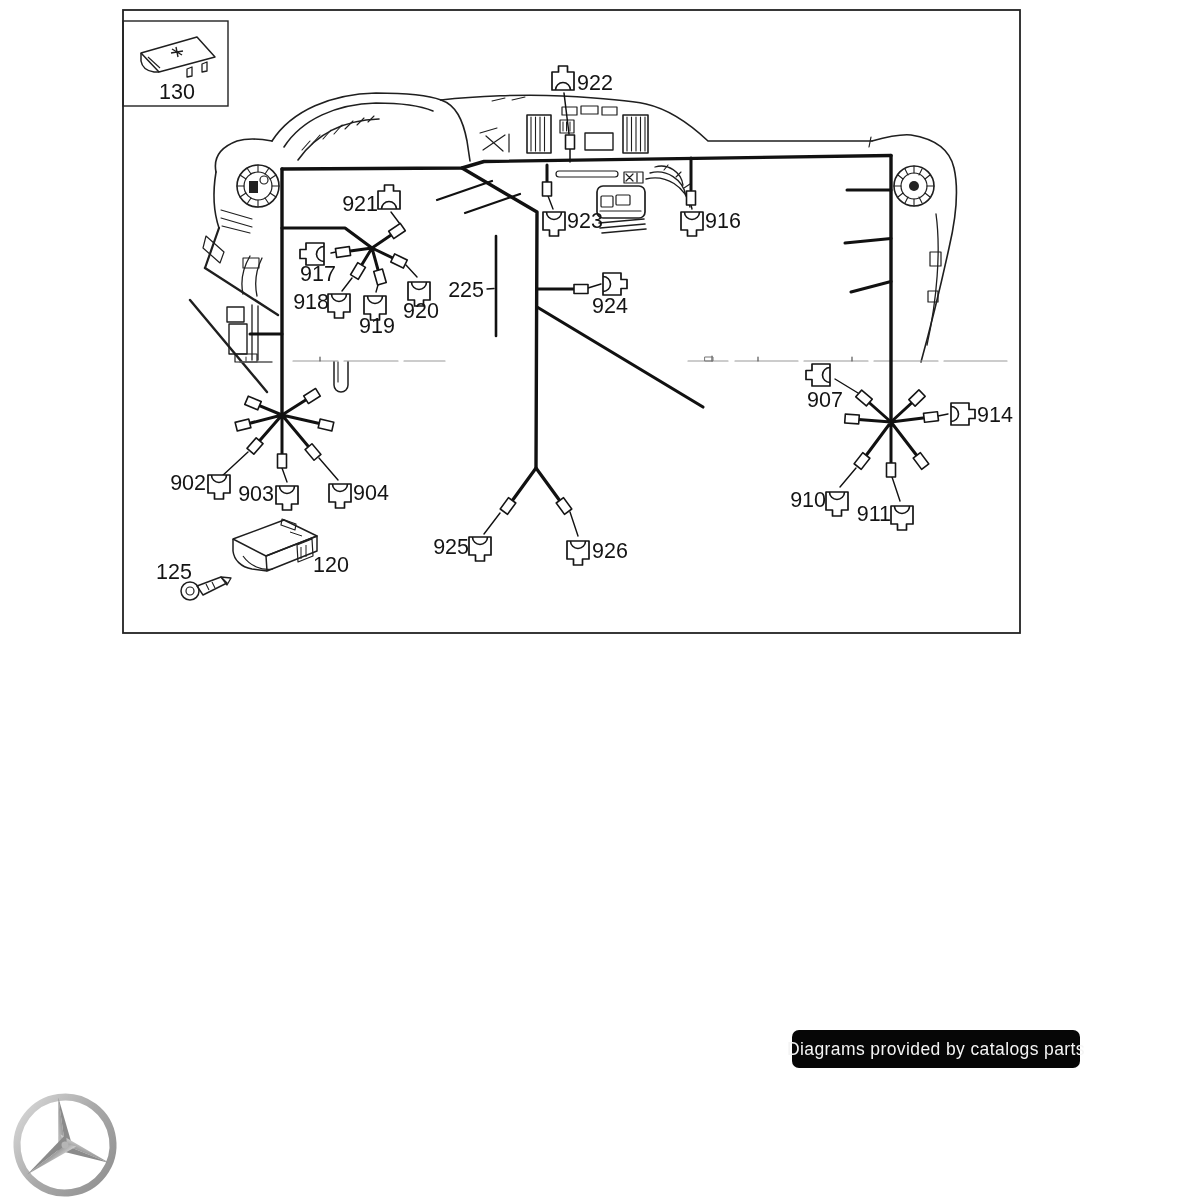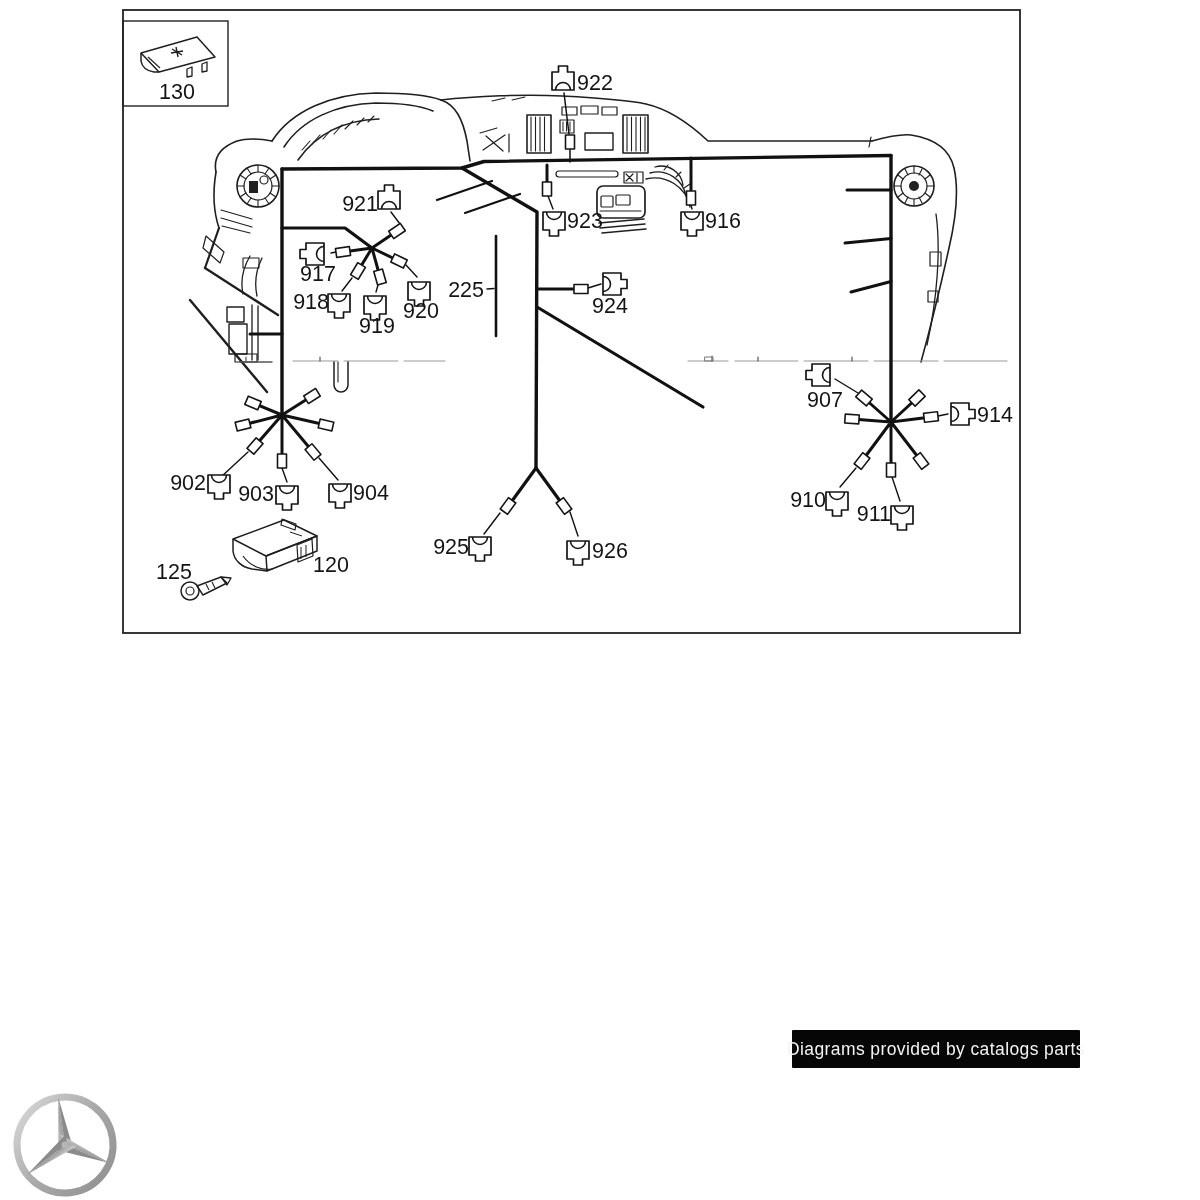--- a/index.html
+++ b/index.html
@@ -1,19 +1,19 @@
 <!DOCTYPE html>
 <html><head>
 <meta charset="utf-8">
 <style>
   html,body{margin:0;padding:0;background:#ffffff;width:1200px;height:1200px;overflow:hidden;}
   .stage{position:relative;width:1200px;height:1004px;background:#fff;font-family:"Liberation Sans","DejaVu Sans",sans-serif;}
   svg text{font-family:"Liberation Sans","DejaVu Sans",sans-serif;font-size:21.5px;fill:#141414;}
   .badge{position:absolute;left:792px;top:1030px;width:288px;height:38px;background:#060606;color:#f4f4f4;
-         display:flex;align-items:center;justify-content:center;font-size:17.5px;letter-spacing:.4px;border-radius:1px;white-space:nowrap;}
+         display:flex;align-items:center;justify-content:center;font-size:17.5px;letter-spacing:.4px;border-radius:7px;white-space:nowrap;}
   .brand-title{position:absolute;left:402px;top:1106px;font-size:62px;color:#1b1b1b;letter-spacing:1.5px;white-space:nowrap;}
   .logo{position:absolute;left:8px;top:1088px;width:114px;height:114px;}
 </style>
 </head>
 <body>
 
 <div class="stage">
 
 <svg width="1200" height="1200" viewBox="0 0 1200 1200" style="position:absolute;left:0;top:0;">
   <defs>

